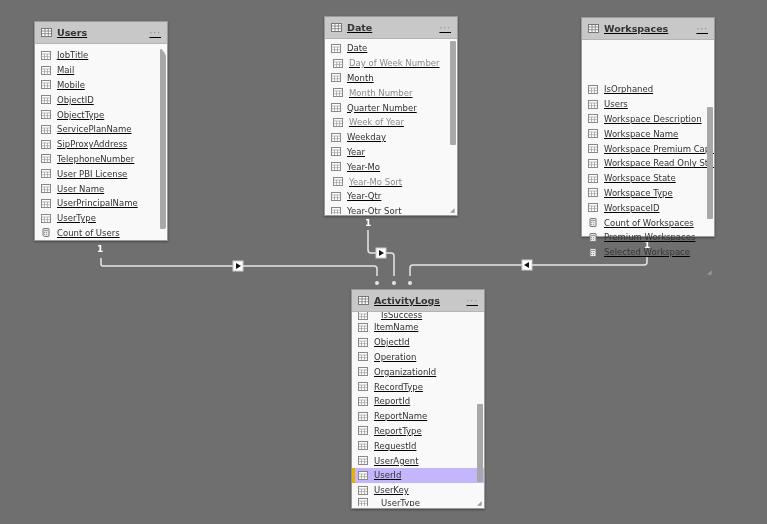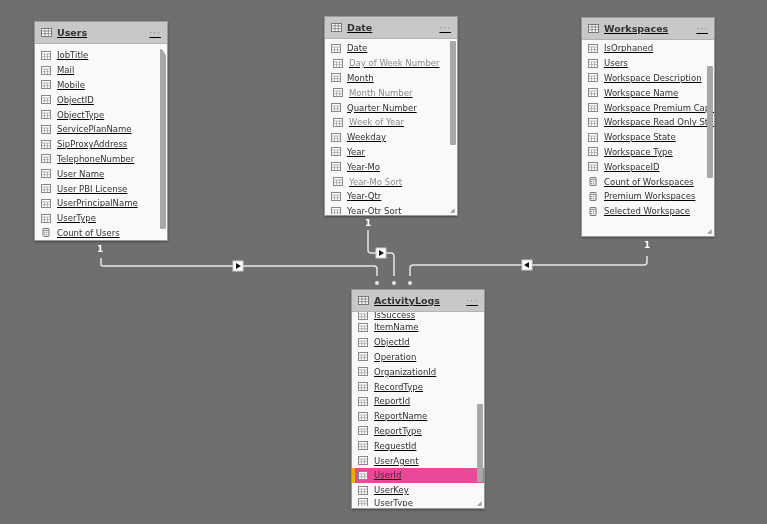--- a/index.html
+++ b/index.html
@@ -37,27 +37,27 @@
   }
   .field {
     height: 14.8px;
     display: flex; align-items: center;
     padding-left: 6px;
     font-size: 8.5px; color: #333;
     white-space: nowrap; cursor: pointer;
     position: relative;
   }
   .field.hidden-col { color: #8c8c8c; padding-left: 8px; }
-  .field.selected { background: #ec4899; }
+  .field.selected { background: #c4b5fd; }
   .field.selected::before {
     content: ""; position: absolute; left: 0; top: 0; bottom: 0; width: 3px;
     background: #e8b100;
   }
   .field .ficon { width: 10px; height: 9px; margin-right: 6px; flex: none; }
-  .field.partial { height: 8px; overflow: hidden; align-items: flex-end; }
+  .field.partial { height: 8px; overflow: hidden; align-items: flex-end; gap: 7px; }
   .scrollbar {
     position: absolute; right: 1px; width: 6px;
     background: #a8a8a8; border-radius: 1px;
   }
   .resize {
     position: absolute; right: 1px; bottom: 1px;
     width: 6px; height: 6px;
     font-size: 6px; line-height: 6px; color: #999;
   }
   svg.lines { position: absolute; left: 0; top: 0; }
@@ -163,28 +163,28 @@
             <rect x="0.5" y="0.5" width="9" height="8" fill="#fff" stroke="#888"></rect>
             <path d="M0.5 3H9.5M0.5 5.7H9.5M3.5 3V8.5M6.5 3V8.5" stroke="#999" stroke-width="0.7"></path>
           </svg>
           <span>TelephoneNumber</span>
         </div>
         <div class="field">
           <svg class="ficon" viewBox="0 0 10 9">
             <rect x="0.5" y="0.5" width="9" height="8" fill="#fff" stroke="#888"></rect>
             <path d="M0.5 3H9.5M0.5 5.7H9.5M3.5 3V8.5M6.5 3V8.5" stroke="#999" stroke-width="0.7"></path>
           </svg>
+          <span>User PBI License</span>
+        </div>
+        <div class="field">
+          <svg class="ficon" viewBox="0 0 10 9">
+            <rect x="0.5" y="0.5" width="9" height="8" fill="#fff" stroke="#888"></rect>
+            <path d="M0.5 3H9.5M0.5 5.7H9.5M3.5 3V8.5M6.5 3V8.5" stroke="#999" stroke-width="0.7"></path>
+          </svg>
           <span>User Name</span>
-        </div>
-        <div class="field">
-          <svg class="ficon" viewBox="0 0 10 9">
-            <rect x="0.5" y="0.5" width="9" height="8" fill="#fff" stroke="#888"></rect>
-            <path d="M0.5 3H9.5M0.5 5.7H9.5M3.5 3V8.5M6.5 3V8.5" stroke="#999" stroke-width="0.7"></path>
-          </svg>
-          <span>User PBI License</span>
         </div>
         <div class="field">
           <svg class="ficon" viewBox="0 0 10 9">
             <rect x="0.5" y="0.5" width="9" height="8" fill="#fff" stroke="#888"></rect>
             <path d="M0.5 3H9.5M0.5 5.7H9.5M3.5 3V8.5M6.5 3V8.5" stroke="#999" stroke-width="0.7"></path>
           </svg>
           <span>UserPrincipalName</span>
         </div>
         <div class="field">
           <svg class="ficon" viewBox="0 0 10 9">
@@ -310,21 +310,21 @@
 
 <div class="card" style="left:581px;top:17px;width:132px;height:218px;">
   <div class="card-header">
     <svg class="tbl-icon" viewBox="0 0 11 9">
         <rect x="0.5" y="0.5" width="10" height="8" fill="#fff" stroke="#777"></rect>
         <path d="M0.5 3H10.5M0.5 5.7H10.5M4 0.5V8.5M7.3 0.5V8.5" stroke="#777" stroke-width="0.8"></path>
       </svg>
     <span class="card-title">Workspaces</span>
     <span class="card-more">···</span>
   </div>
-  <div class="card-body" style="height:195px;">
+  <div class="card-body" style="height:195px;margin-top:41px;">
     <div style="height:1px;"></div>
     <div id="workspaces-fields">
         <div class="field">
           <svg class="ficon" viewBox="0 0 10 9">
             <rect x="0.5" y="0.5" width="9" height="8" fill="#fff" stroke="#888"></rect>
             <path d="M0.5 3H9.5M0.5 5.7H9.5M3.5 3V8.5M6.5 3V8.5" stroke="#999" stroke-width="0.7"></path>
           </svg>
           <span>IsOrphaned</span>
         </div>
         <div class="field">

